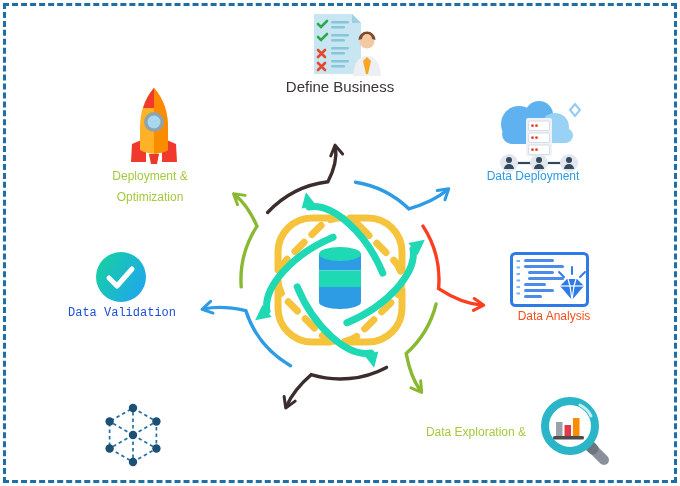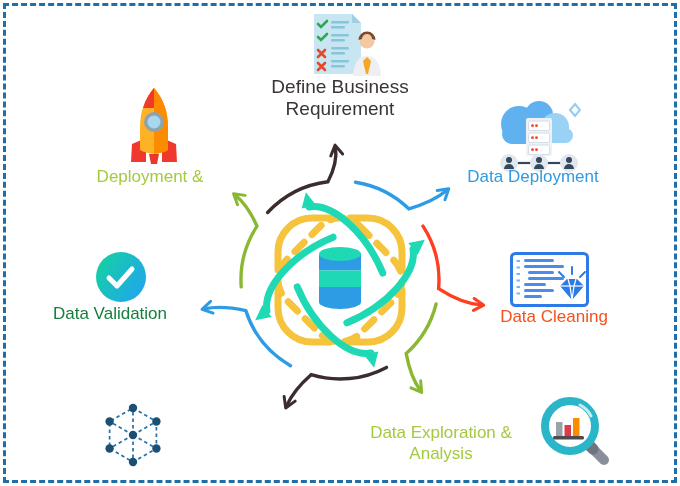--- a/index.html
+++ b/index.html
@@ -1,21 +1,21 @@
 <!DOCTYPE html>
 <html><head>
 <meta charset="utf-8">
 <style>
   html,body{margin:0;padding:0;background:#ffffff;}
   .canvas{position:relative;width:680px;height:486px;background:#ffffff;overflow:hidden;
           font-family:"Liberation Sans","DejaVu Sans",sans-serif;}
   .frame{position:absolute;left:3px;top:3px;right:3px;bottom:3px;border:3px dashed #1E6FA8;pointer-events:none;}
   .icon{position:absolute;}
   .icon svg{display:block;width:100%;height:100%;}
-  .label{position:absolute;text-align:center;font-size:17px;line-height:21px;font-weight:400;}
+  .label{position:absolute;text-align:center;font-size:12px;line-height:21px;font-weight:400;}
   .label span{display:block;}
   #ring-arrows{position:absolute;left:0;top:0;}
 </style>
 </head>
 <body>
 
 <div class="canvas">
   <div class="frame"></div>
 
   <svg id="ring-arrows" width="680" height="486" viewBox="0 0 680 486">
@@ -253,39 +253,38 @@
       <path d="M44,11 A24,24 0 0 1 55,22" stroke="rgba(255,255,255,0.75)" stroke-width="3" fill="none" stroke-linecap="round"></path>
       <g>
         <rect x="20" y="28" width="6.5" height="14" fill="#9BA1A8"></rect>
         <rect x="28.5" y="31" width="6.5" height="11" fill="#E0394B"></rect>
         <rect x="37" y="24" width="6.5" height="18" fill="#FB8C00"></rect>
         <rect x="17" y="42" width="31" height="3.5" rx="1.5" fill="#4E4A4E"></rect>
       </g>
     </svg>
   </div>
 
-  <div class="label" style="left: 235px; top: 76px; width: 210px; font-size: 19px; line-height: 22px; color: rgb(58, 52, 52);">
+  <div class="label" style="left: 235px; top: 76px; width: 210px; font-size: 15px; line-height: 22px; color: rgb(58, 52, 52);">
     <span>Define Business</span>
-    <span>Requirement</span>
   </div>
 
   <div class="label" style="left: 452px; top: 166px; width: 162px; color: rgb(46, 155, 229);">
     <span>Data Deployment</span>
   </div>
 
   <div class="label" style="left: 487px; top: 306px; width: 134px; color: rgb(244, 81, 30);">
-    <span>Data Cleaning</span>
-  </div>
-
-  <div class="label" style="left: 356px; top: 422px; width: 170px; color: rgb(165, 201, 63);">
+    <span>Data Analysis</span>
+  </div>
+
+  <div class="label" style="left: 356px; top: 422px; width: 170px; color: rgb(165, 201, 63); text-align: right;">
     <span>Data Exploration &amp;</span>
-    <span>Analysis</span>
-  </div>
-
-
-  <div class="label" style="left: 26px; top: 303px; width: 168px; color: #15803d;">
+  </div>
+
+
+  <div class="label" style="left: 38px; top: 303px; width: 168px; color: #1d4ed8; font-family: Liberation Mono, monospace;">
     <span>Data Validation</span>
   </div>
 
   <div class="label" style="left: 52px; top: 166px; width: 196px; color: rgb(165, 201, 63);">
     <span>Deployment &amp;</span>
+    <span>Optimization</span>
   </div>
 </div>
 
 </body></html>

